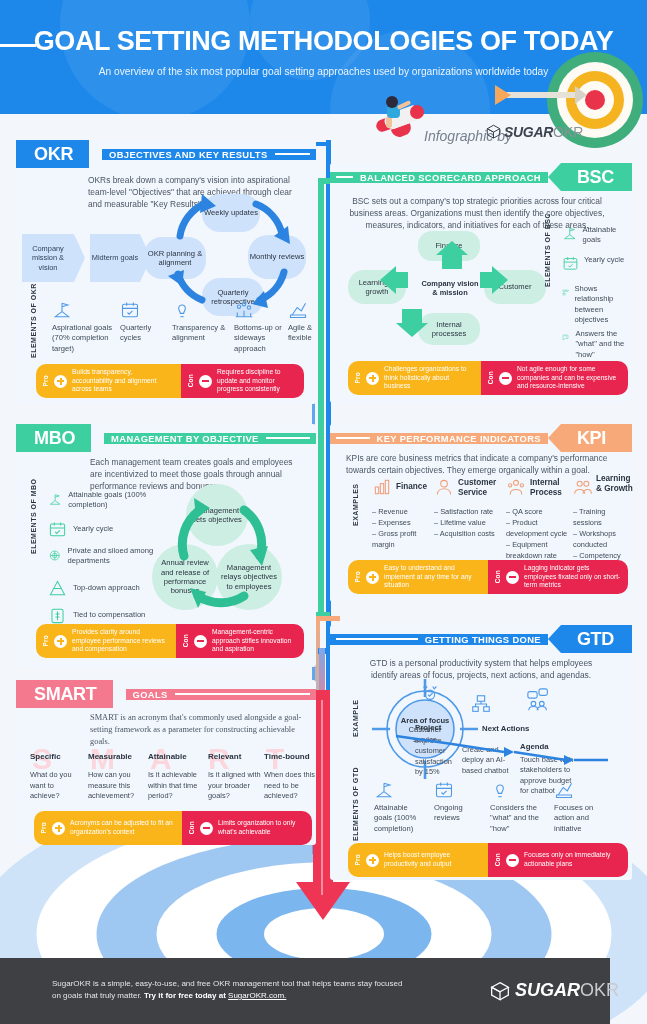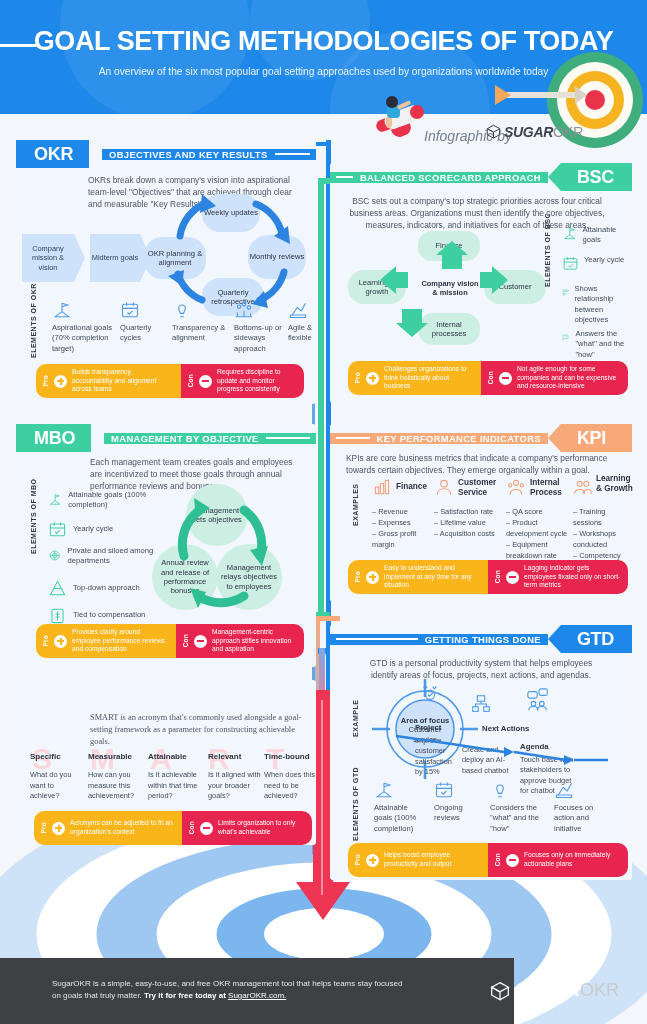--- a/index.html
+++ b/index.html
@@ -91,21 +91,21 @@
   .node { position:absolute; display:flex; align-items:center; justify-content:center; text-align:center;
           font-size:7.6px; line-height:1.25; color:#2b3440; }
 
   
   .chev { position:absolute; background:#cfe2fb; display:flex; align-items:center; justify-content:center;
           text-align:center; font-size:7.4px; line-height:1.3; color:#2e4257; }
   .chev::after{content:'';position:absolute;right:-11px;top:0;width:0;height:0;
       border-top:24px solid transparent;border-bottom:24px solid transparent;border-left:11px solid #cfe2fb;}
 
   .icon { display:block; }
-  .footer { position:absolute; left:0; bottom:0; width:514px; height:66px; background:#3f4044; }
+  .footer { position:absolute; left:0; bottom:0; width:610px; height:66px; background:#3f4044; }
   .ft-txt { position:absolute; left:52px; top:20px; width:360px; font-size:8px; line-height:1.5; color:#e4e5e7; }
   .ft-txt b { color:#fff; }
   .ft-txt u { color:#fff; }
   .ft-logo-cube { position:absolute; left:490px; top:23px; width:20px; height:20px; }
   .ft-logo-txt { position:absolute; left:515px; top:22px; font-size:18px; font-weight:bold; font-style:italic; color:#fff; letter-spacing:-.4px; }
   .ft-logo-txt span { font-style:normal; font-weight:normal; color:#c9cbce; letter-spacing:0; }
 
   .smart-ghost { position:absolute; font-size:30px; font-weight:bold; color:#fbd7dd; }
   .kpi-head { position:absolute; font-size:8.2px; font-weight:bold; color:#2b3440; line-height:1.2; }
   .kpi-list { position:absolute; font-size:7.4px; line-height:1.5; color:#3f4a57; }
@@ -624,20 +624,27 @@
       </div>
       <div class="con" style="width:140px;">
         <span class="pc-word">Con</span>
         <span class="pc-sign"></span>
         <span class="pc-txt">Focuses only on immediately actionable plans</span>
       </div>
     </div>
   </div>
 
   <div class="card" style="left:16px;top:680px;width:300px;height:165px;">
+    <div class="ribbon" style="left:0;top:0;width:300px;">
+      <div class="rb-tag left" style="background:#f4798f;">SMART</div>
+      <div class="rb-bar" style="background:#f4798f;margin-left:13px;">
+        <div class="rb-label">GOALS</div>
+        <div style="flex:1;height:1.5px;background:#fff;margin-right:6px;"></div>
+      </div>
+    </div>
     <div class="intro" style="left:74px;top:32px;width:212px;font-family:Liberation Serif, serif;">SMART is an acronym that's commonly used alongside a goal-setting framework as a parameter for constructing achievable goals.</div>
 
     <div class="smart-ghost" style="left:16px;top:62px;">S</div>
     <div class="smart-ghost" style="left:74px;top:62px;">M</div>
     <div class="smart-ghost" style="left:134px;top:62px;">A</div>
     <div class="smart-ghost" style="left:192px;top:62px;">R</div>
     <div class="smart-ghost" style="left:250px;top:62px;">T</div>
 
     <div class="sm-head" style="left:14px;top:72px;">Specific</div>
     <div class="sm-body" style="left:14px;top:90px;width:50px;">What do you want to achieve?</div>

